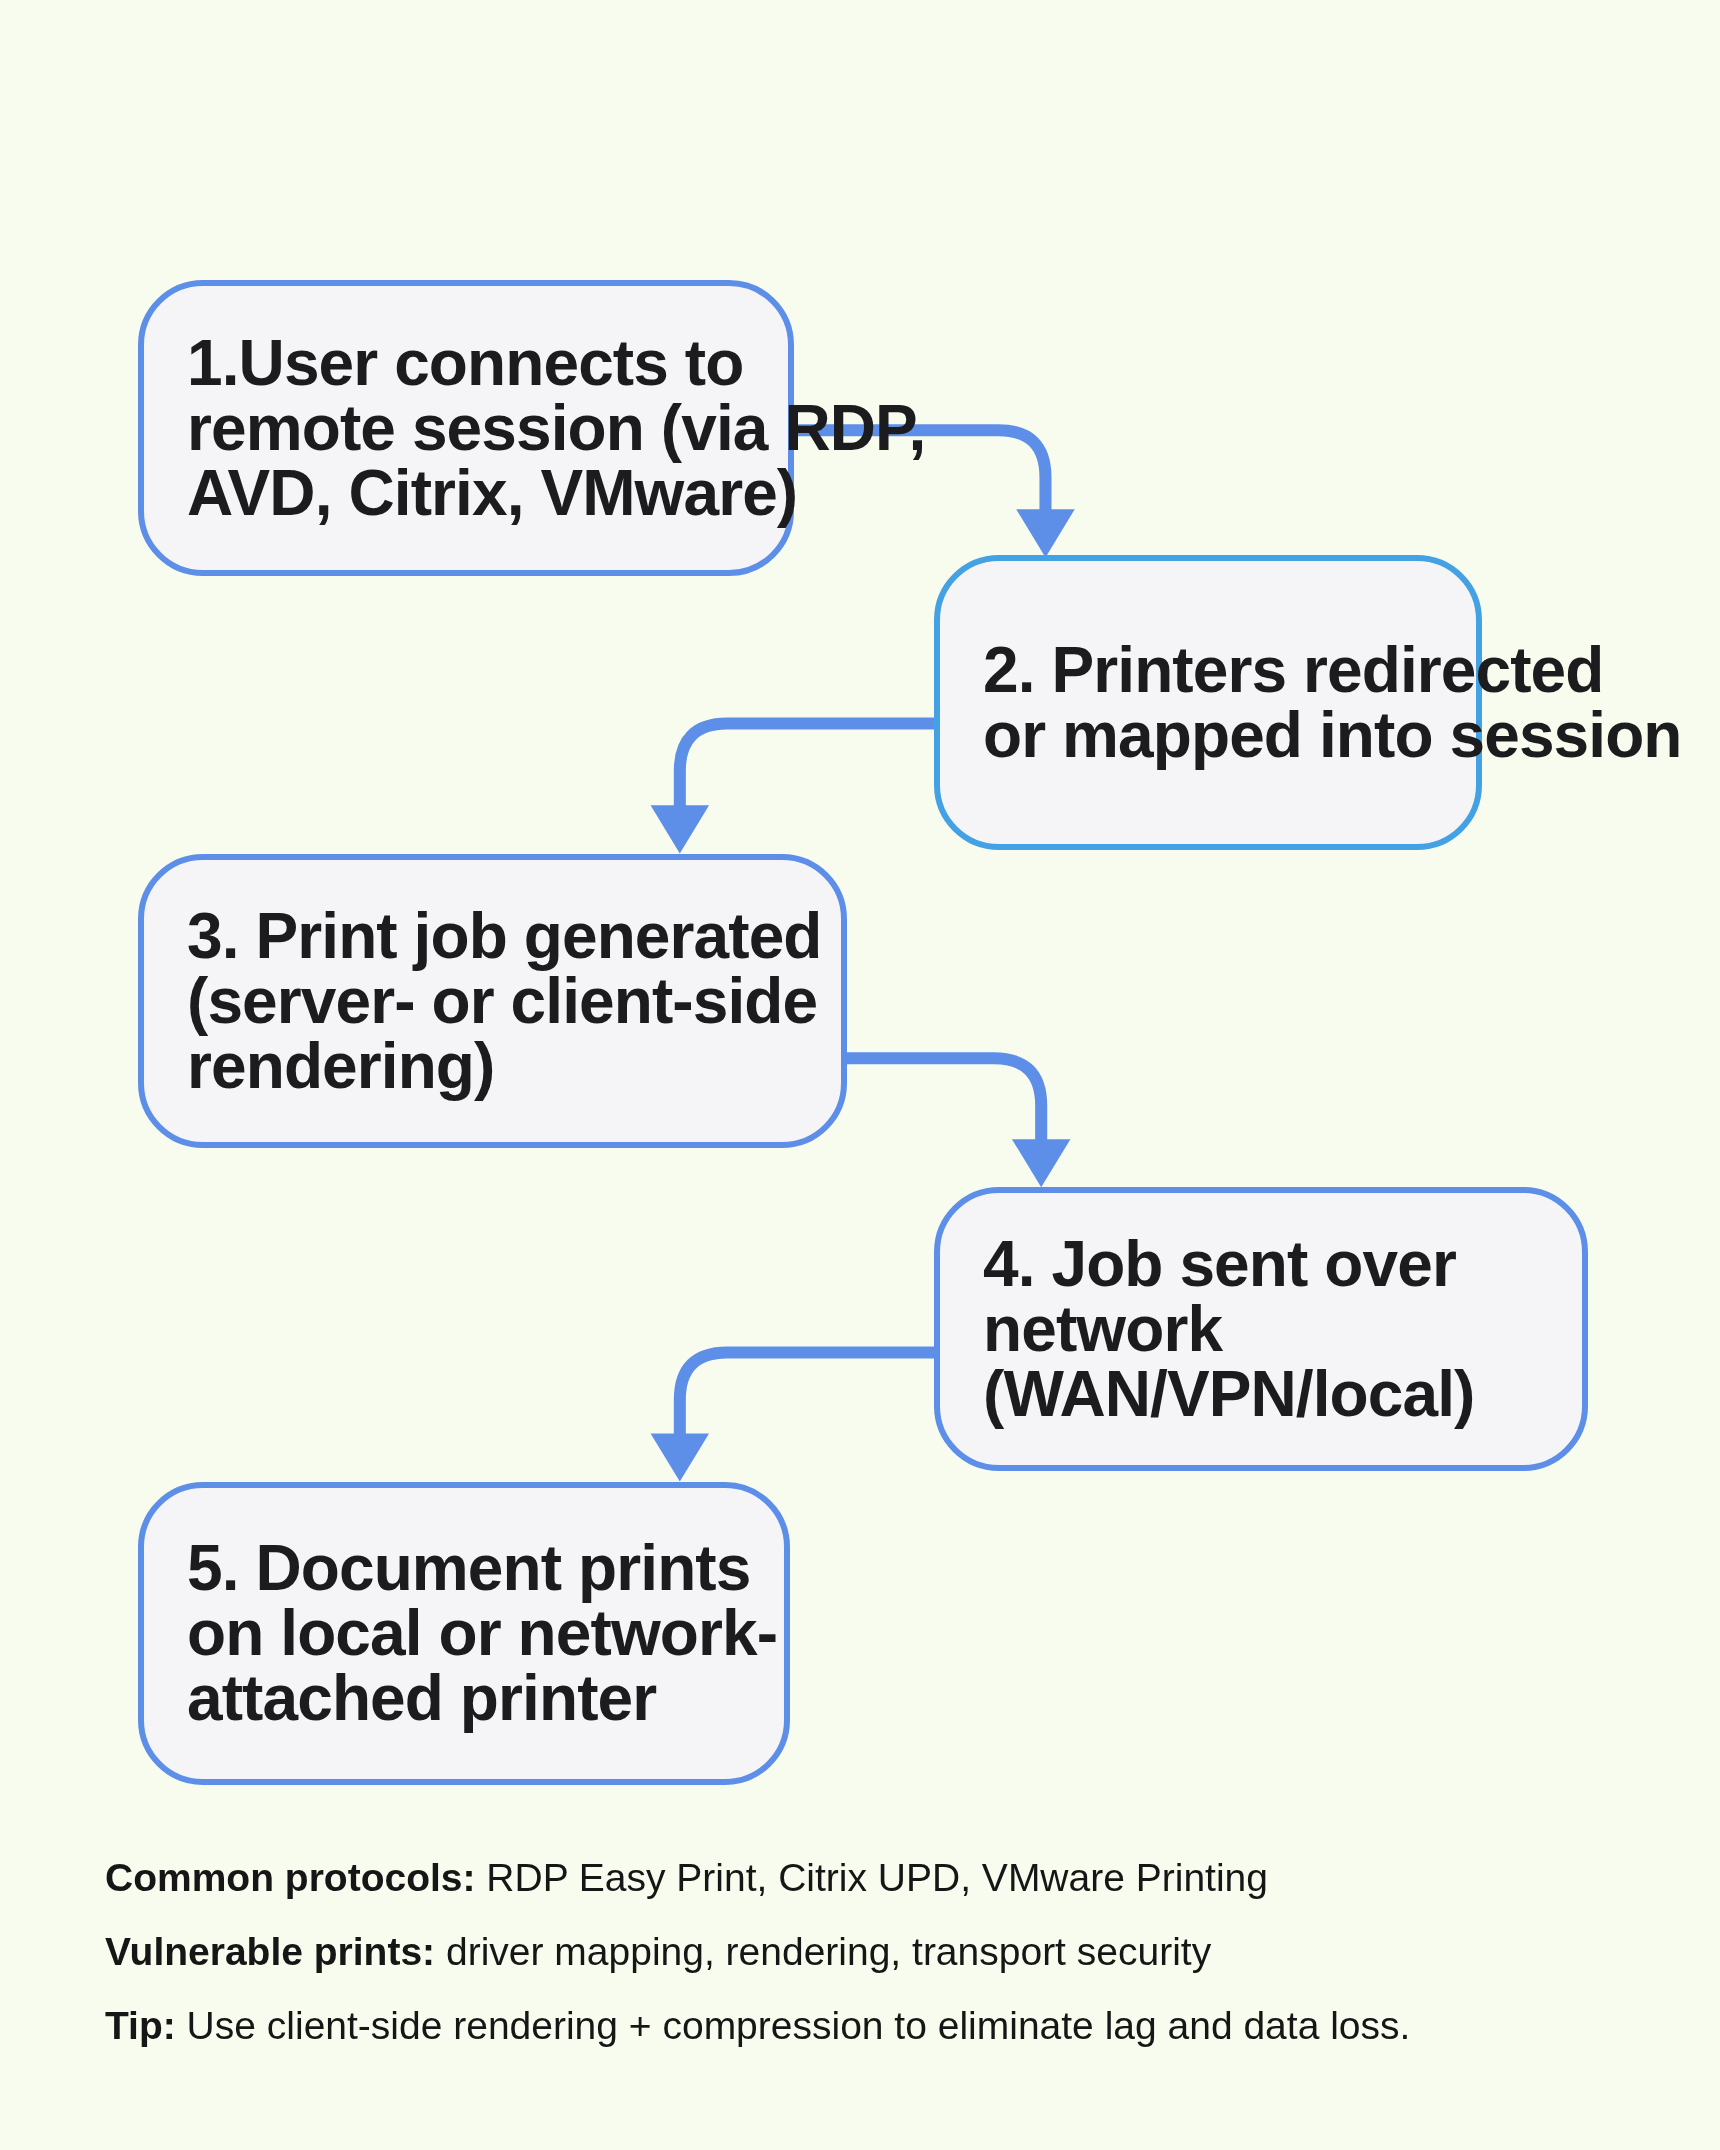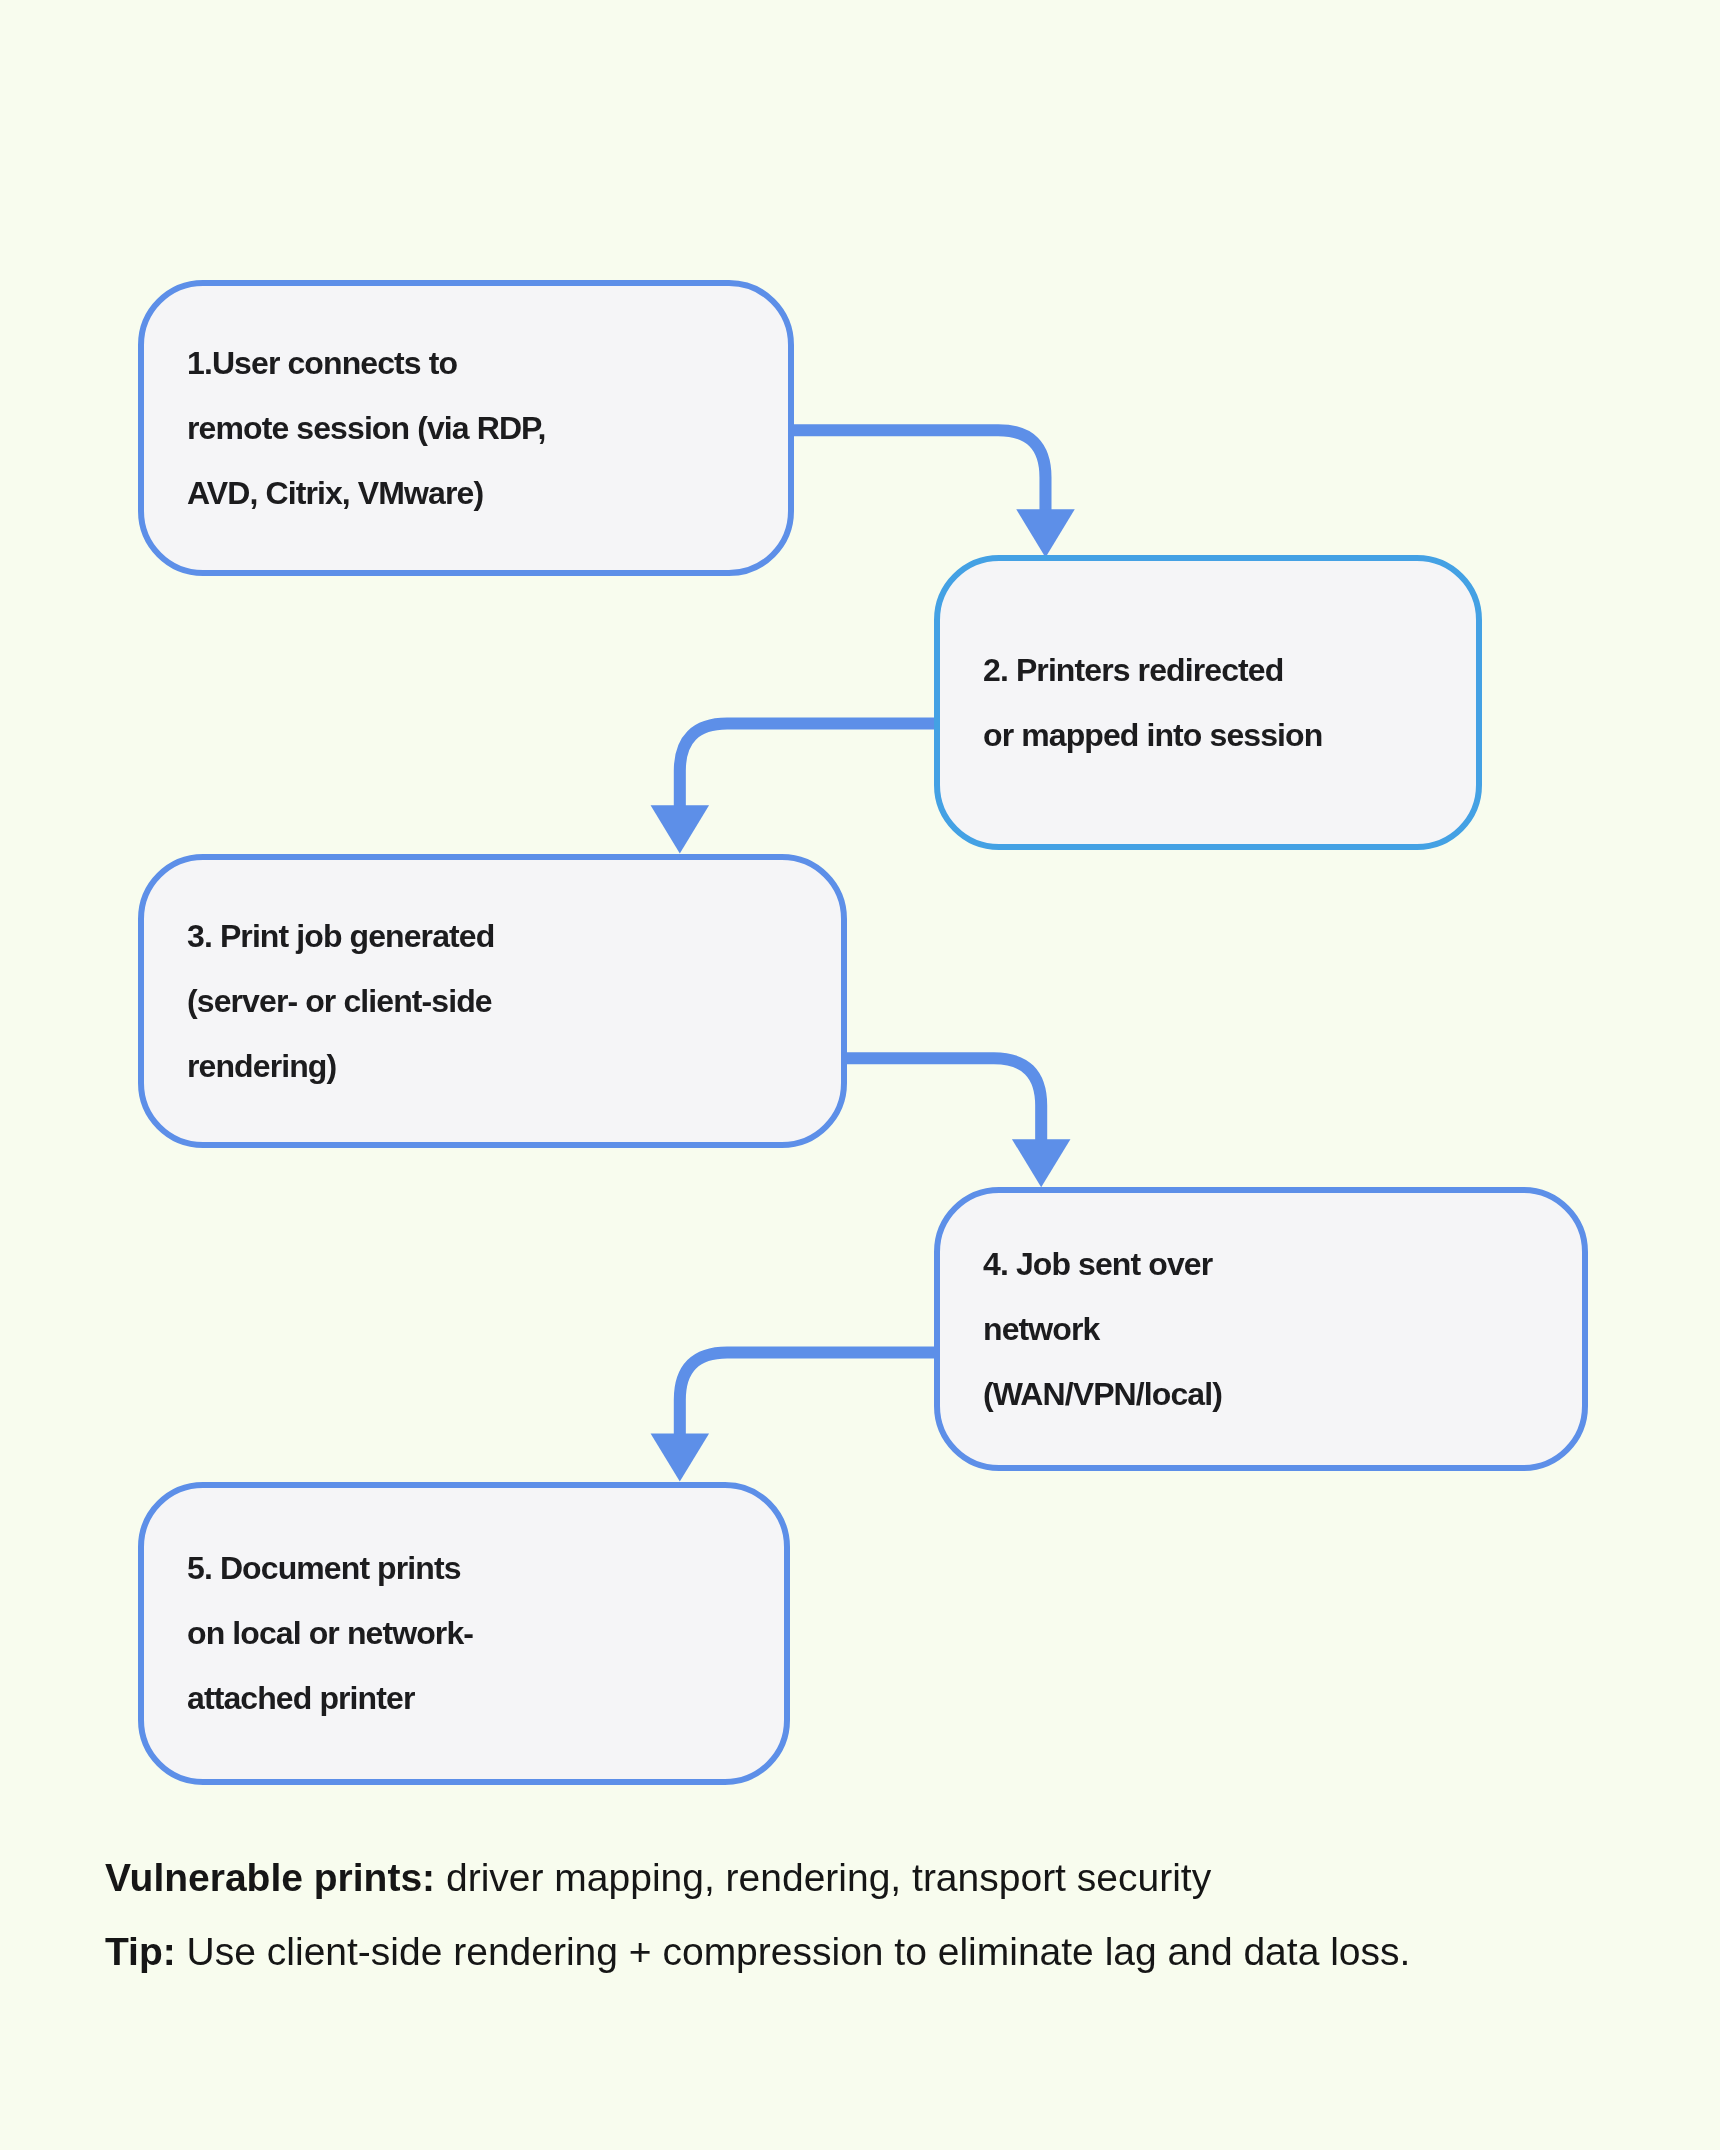--- a/index.html
+++ b/index.html
@@ -26,21 +26,21 @@
     background: var(--c-box_fill, #f5f5f7);
     border: 6px solid var(--c-box_border, #5d8fe8);
     border-radius: 65px;
     box-sizing: border-box;
     display: flex; align-items: center;
     padding-left: 43px;
   }
   .step-box.alt { border-color: var(--c-box2_border, #44a1e4); }
 
   .step-text {
-    font-size: 32px; font-weight: bold; letter-spacing: -0.9px;
+    font-size: 64px; font-weight: bold; letter-spacing: -0.9px;
     line-height: 65px;
     color: var(--c-box_text, #1c1c1e);
     white-space: pre;
   }
 
   #box1 { left: 138px;  top: 280px;  width: 656px; height: 296px; }
   #box2 { left: 934px; top: 555px;  width: 548px; height: 295px; }
   #box3 { left: 138px;  top: 854px;  width: 709px; height: 294px; }
   #box4 { left: 934px; top: 1187px; width: 654px; height: 284px; }
   #box5 { left: 138px;  top: 1482px; width: 652px; height: 303px; }
@@ -106,20 +106,23 @@
   </div>
 
   <div id="box5" class="step-box">
     <div class="step-text">5. Document prints
 on local or network-
 attached printer</div>
   </div>
 
   <div class="footer">
     <div class="footer-line">
+      <b>Common protocols:</b>&nbsp;<span>RDP Easy Print, Citrix UPD, VMware Printing</span>
+    </div>
+    <div class="footer-line">
       <b>Vulnerable prints:</b>&nbsp;<span>driver mapping, rendering, transport security</span>
     </div>
     <div class="footer-line">
       <b>Tip:</b>&nbsp;<span>Use client-side rendering + compression to eliminate lag and data loss.</span>
     </div>
   </div>
 
 </div>
 
 

